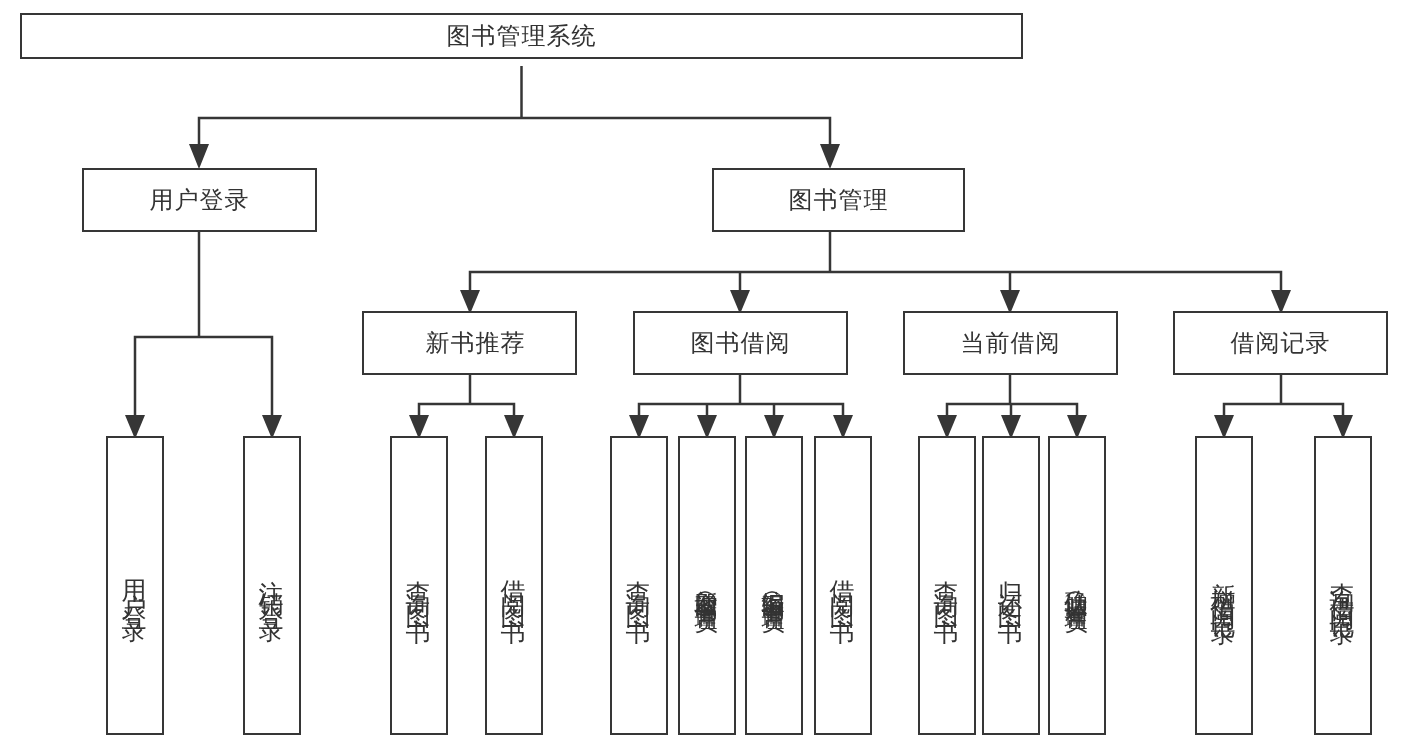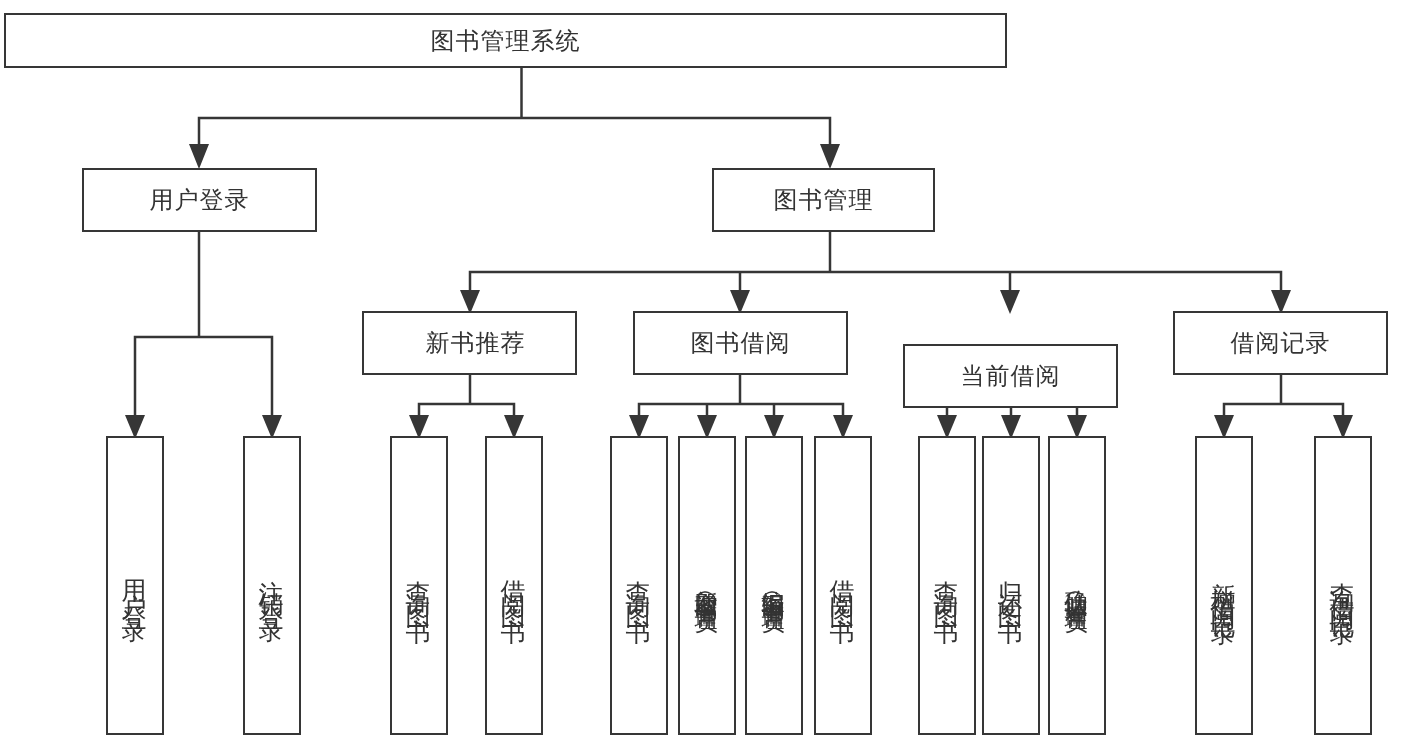--- a/index.html
+++ b/index.html
@@ -112,28 +112,28 @@
     <polygon class="arrow" points="937,415 957,415 947,439"></polygon>
     <polygon class="arrow" points="1001,415 1021,415 1011,439"></polygon>
     <polygon class="arrow" points="1067,415 1087,415 1077,439"></polygon>
 
     <path class="stroke" d="M1281,375 V404"></path>
     <path class="stroke" d="M1224,417 V404 H1343 V417"></path>
     <polygon class="arrow" points="1214,415 1234,415 1224,439"></polygon>
     <polygon class="arrow" points="1333,415 1353,415 1343,439"></polygon>
   </svg>
 
-  <div class="box hbox" style="left:4px; top:13px; width:1003px; height:55px;">图书管理系统</div>
+  <div class="box hbox" style="left:20px; top:13px; width:1003px; height:46px;">图书管理系统</div>
 
   <div class="box hbox" style="left:82px; top:168px; width:235px;">用户登录</div>
-  <div class="box hbox" style="left:712px; top:168px; width:223px;">图书管理</div>
+  <div class="box hbox" style="left:712px; top:168px; width:253px;">图书管理</div>
 
   <div class="box hbox" style="left:362px; top:311px; width:215px;padding-left:12px;">新书推荐</div>
   <div class="box hbox" style="left:633px; top:311px; width:215px;text-align:right;">图书借阅</div>
-  <div class="box hbox" style="left:903px; top:311px; width:215px;margin-top:33px;">当前借阅</div>
+  <div class="box hbox" style="left:903px; top:311px; width:215px;">当前借阅</div>
   <div class="box hbox" style="left:1173px; top:311px; width:215px;">借阅记录</div>
 
   <div class="box vbox v4" style="left:106px;">用户登录</div>
   <div class="box vbox v4" style="left:243px;">注销登录</div>
 
   <div class="box vbox v4" style="left:390px;">查询图书</div>
   <div class="box vbox v4" style="left:485px;">借阅图书</div>
 
   <div class="box vbox v4" style="left:610px;">查询图书</div>
   <div class="box vbox v9" style="left:678px;">新增图书（管理员）</div>

